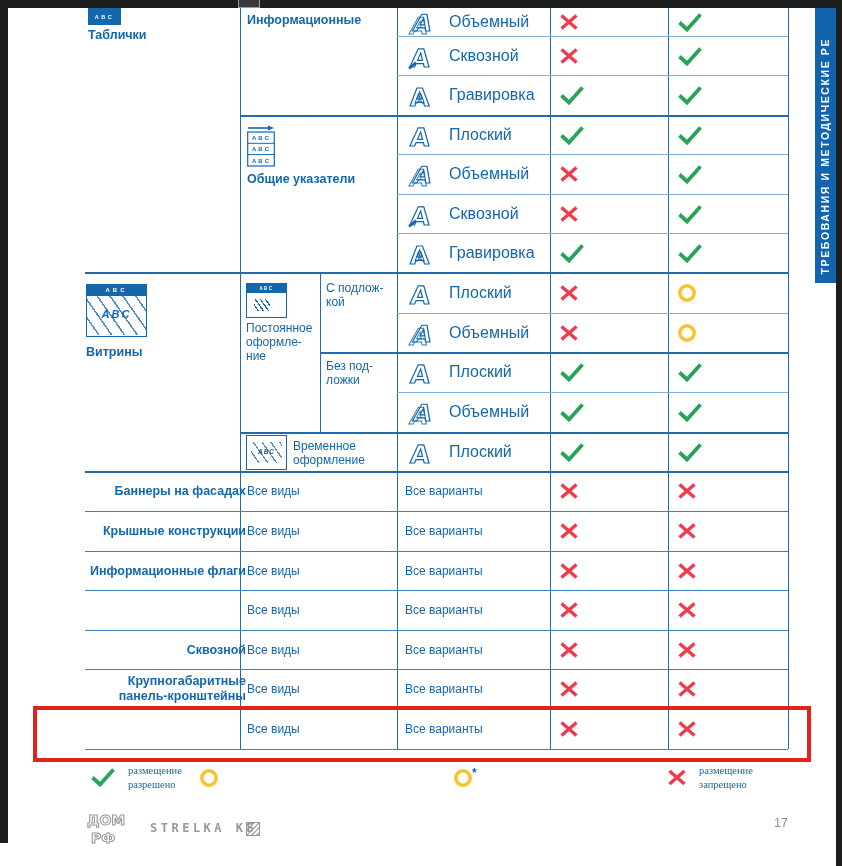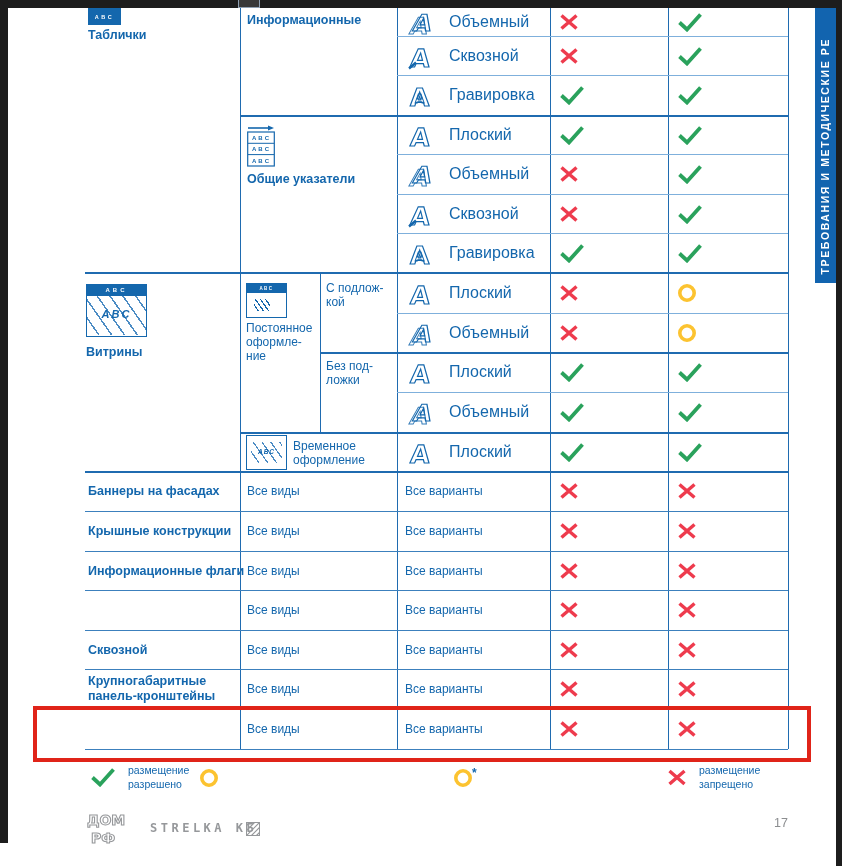--- a/index.html
+++ b/index.html
@@ -28,21 +28,21 @@
   .hl-dark{background:var(--line-dark);height:2px;}
   .hl-mid{background:var(--line-mid);}
   
   .trow{position:absolute;left:85px;width:703px;}
   .ticon{position:absolute;left:318px;top:50%;transform:translateY(-50%);width:30px;height:30px;line-height:0;}
   .tlabel{position:absolute;left:364px;top:50%;transform:translateY(-50%);font-size:16px;white-space:nowrap;}
   .mark{position:absolute;top:50%;transform:translateY(-50%);line-height:0;}
   .m1{left:474px;} .m2{left:592px;}
   .clabel{position:absolute;left:3px;width:158px;top:50%;transform:translateY(-50%);
           font-weight:bold;font-size:12.5px;line-height:15px;}
-  .clabel span{display:block;}
+  .clabel span{display:block;text-align:right;}
   .kinds{position:absolute;left:162px;top:50%;transform:translateY(-50%);font-size:12px;}
   .variants{position:absolute;left:320px;top:50%;transform:translateY(-50%);font-size:12px;}
   
   .grp-label{position:absolute;font-weight:bold;font-size:12.5px;line-height:14.5px;}
   .grp-sub{position:absolute;font-size:12px;line-height:14px;}
   .grp-sub span,.grp-label span{display:block;}
   .tab-icon{position:absolute;left:88px;top:8px;width:33px;height:17px;background:var(--blue);
             color:#fff;font-size:5.5px;font-weight:bold;letter-spacing:2.5px;text-align:center;line-height:19px;}
   .vit-icon{position:absolute;left:86px;top:284px;width:61px;height:53px;border:1.5px solid var(--blue);background:#fff;box-sizing:border-box;}
   .vi-head{height:11px;background:var(--blue);color:#fff;font-size:6px;font-weight:bold;letter-spacing:3px;text-align:center;line-height:11px;}
@@ -54,21 +54,21 @@
   .sb-hatch{position:absolute;left:7px;top:15px;width:16px;height:12px;
      background:repeating-linear-gradient(55deg,transparent 0 3px,var(--blue) 3px 4.2px);}
   .sb-hatch-full{position:absolute;left:4px;top:6px;right:4px;bottom:6px;
      background:repeating-linear-gradient(55deg,transparent 0 6px,#4c8cc4 6px 7.2px);}
   .sb-abc{position:absolute;left:0;right:0;top:12px;text-align:center;font-size:6.5px;font-weight:bold;letter-spacing:1px;color:var(--blue);font-style:italic;}
   
   .hl-box{position:absolute;left:33px;top:706px;width:770px;height:48px;border:4px solid var(--hl);z-index:35;}
   
   .leg-icon{position:absolute;line-height:0;}
   .leg-text{position:absolute;font-size:10.5px;line-height:13.5px;}
-  .leg-text span{display:block;}
+  .leg-text span{display:block;font-family:Liberation Serif, serif;}
   
   .brand{position:absolute;left:150px;top:821px;font-family:"DejaVu Sans Mono","Liberation Mono",monospace;
          font-size:12px;letter-spacing:3.5px;color:var(--gray);font-weight:bold;}
   .pagenum{position:absolute;left:774px;top:816px;font-size:12.5px;color:#8c8e90;}
 </style>
 </head>
 <body>
 
 <div class="screen">
 

